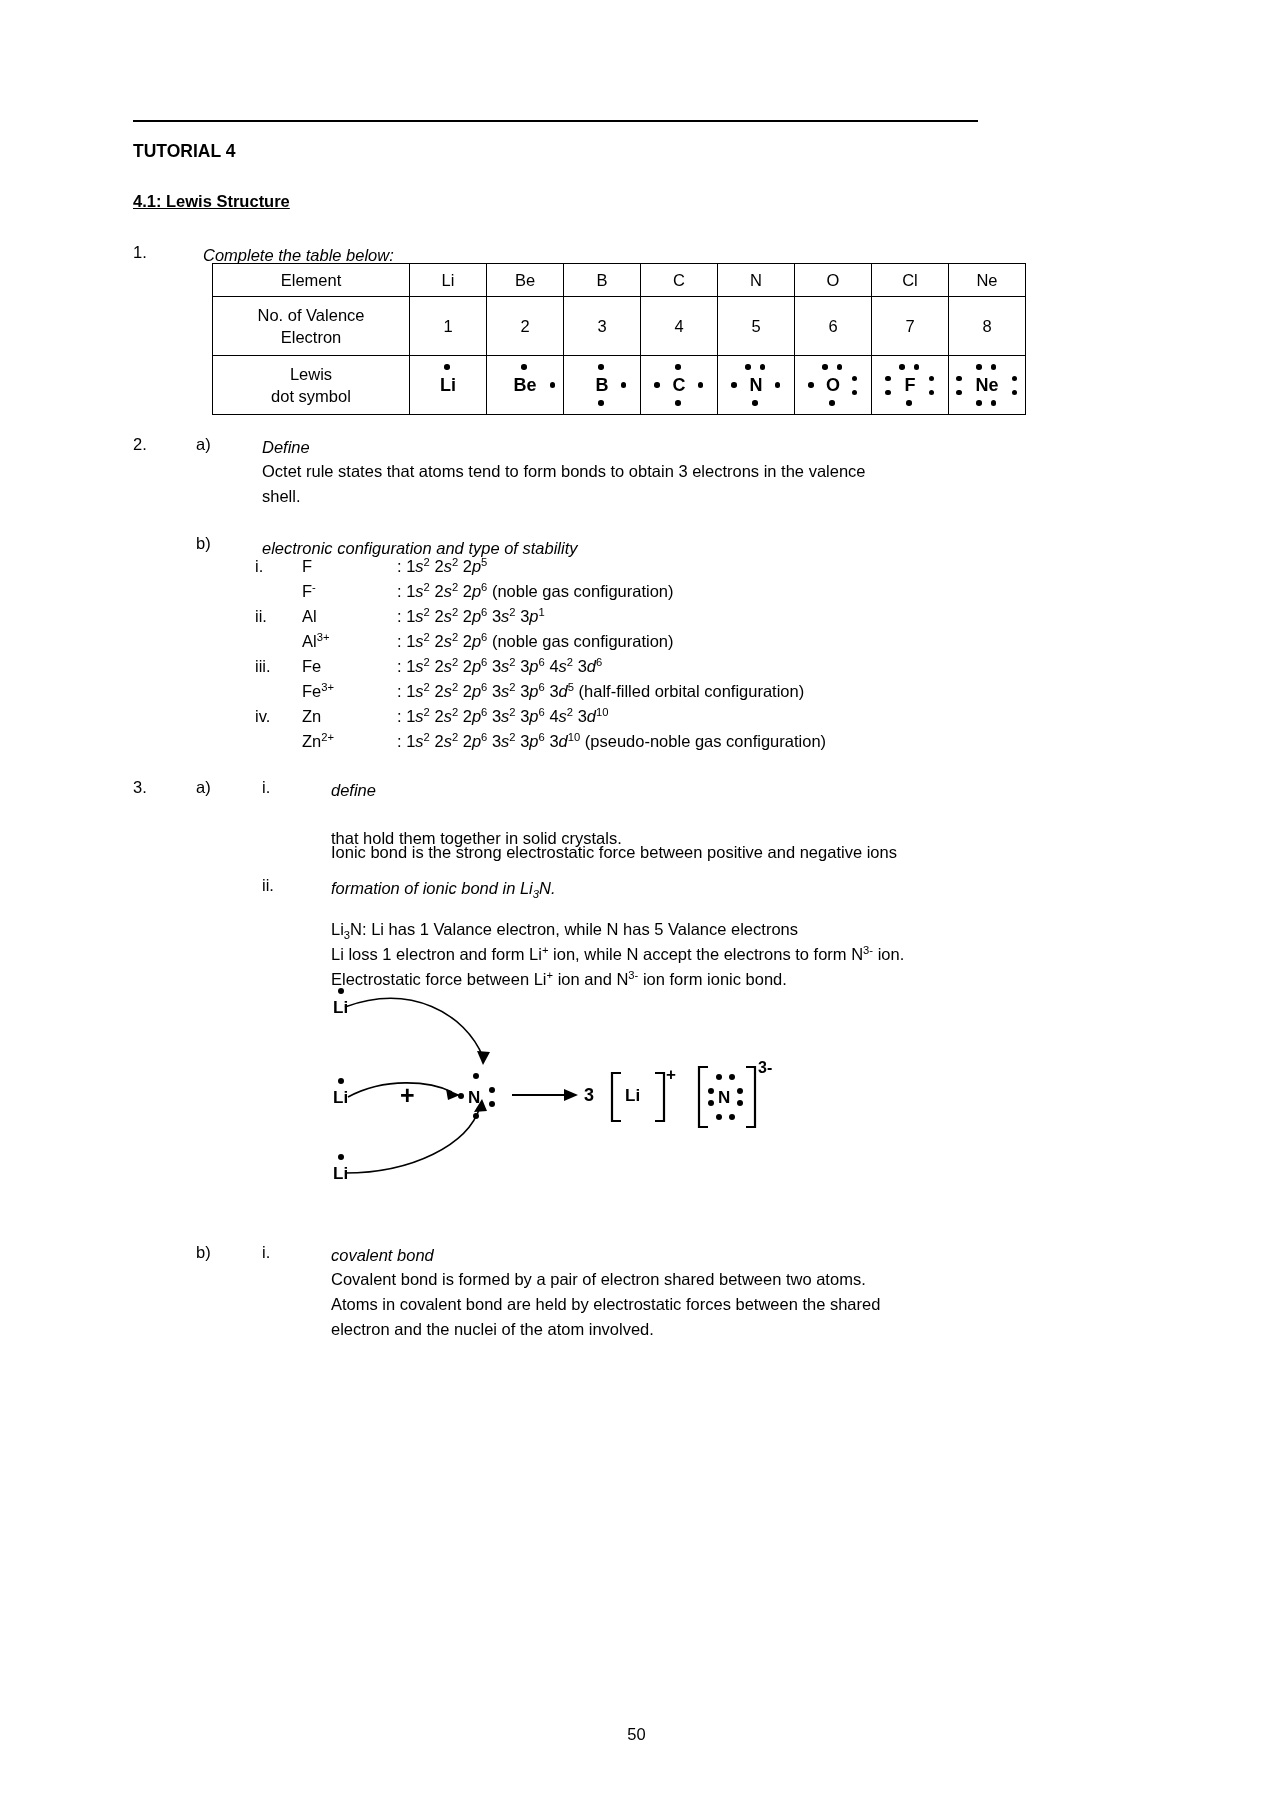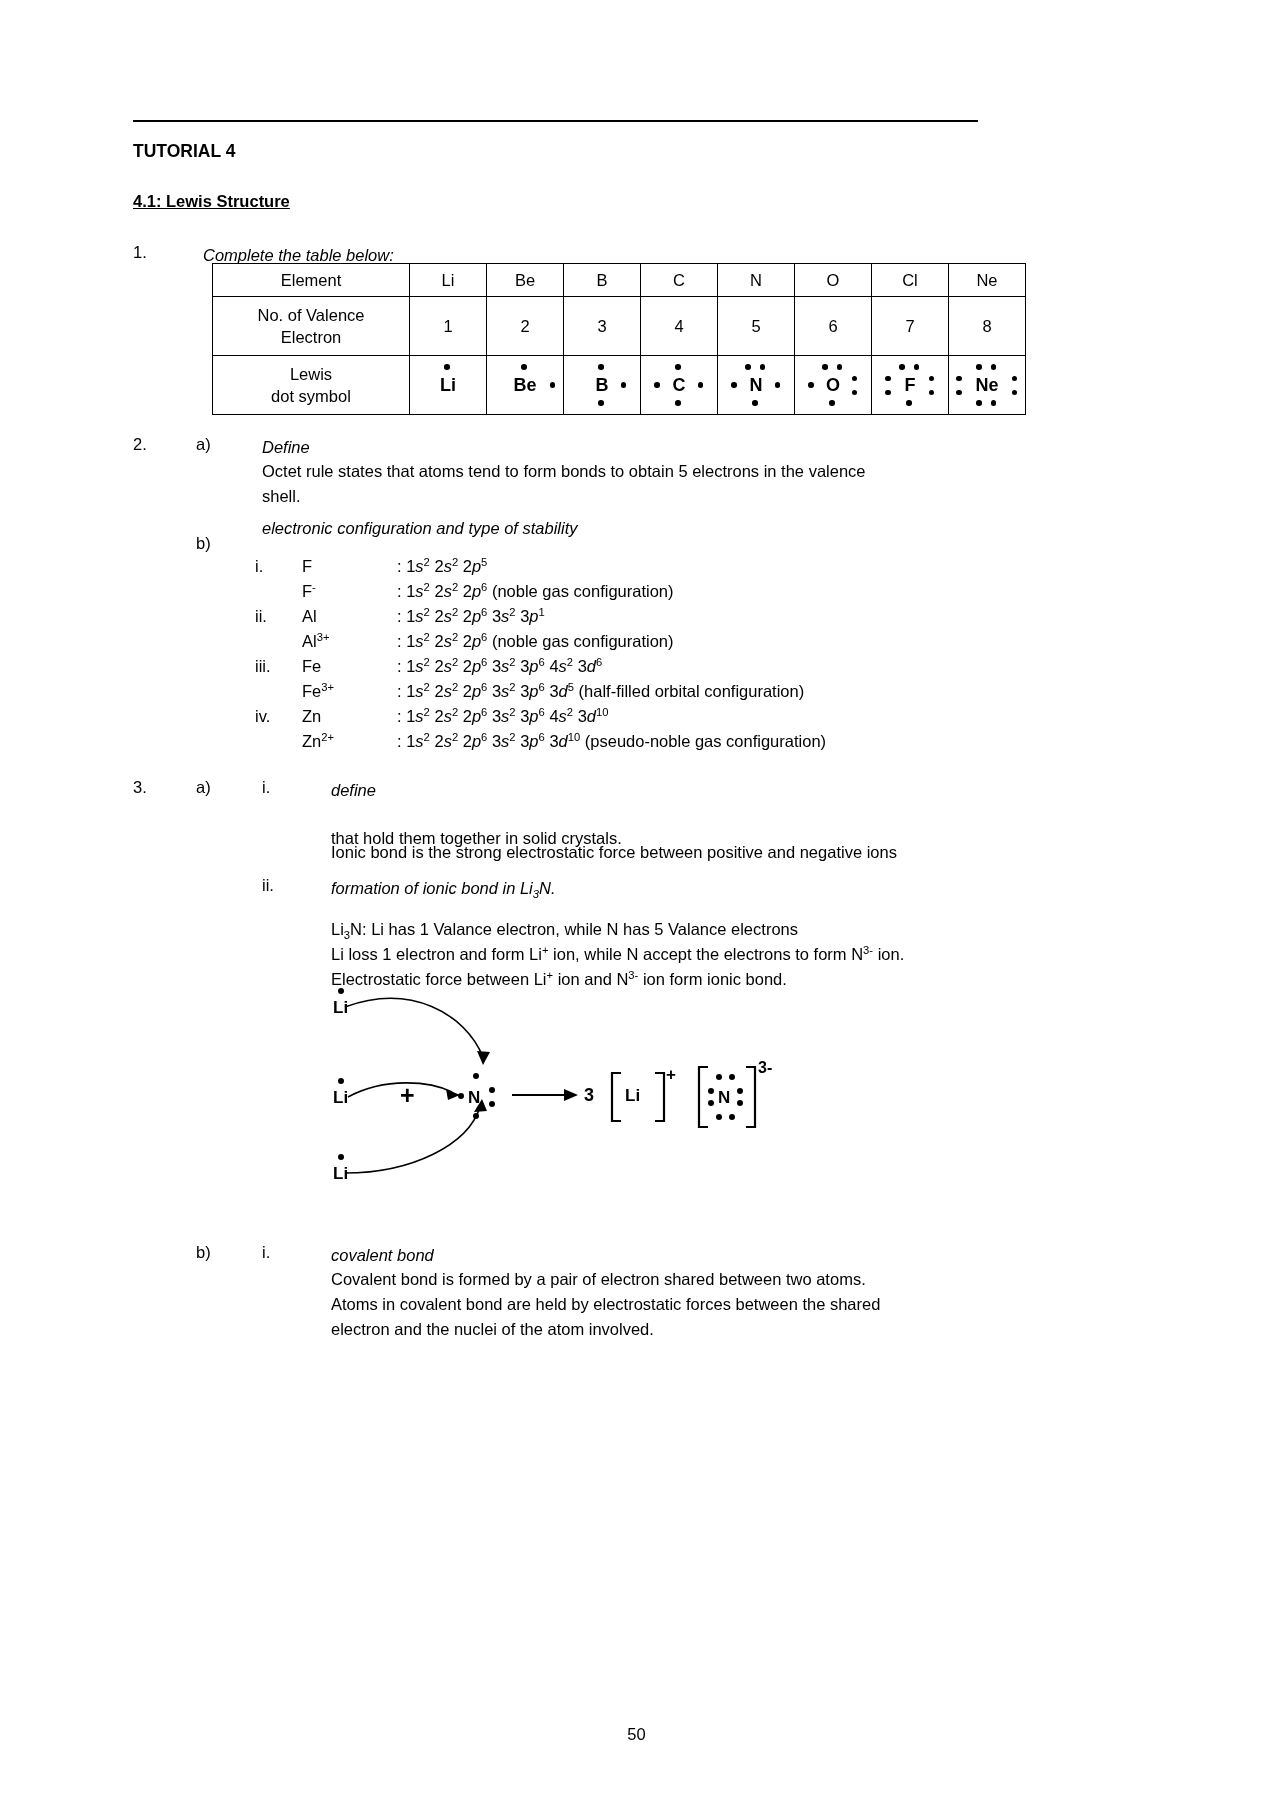--- a/index.html
+++ b/index.html
@@ -340,25 +340,25 @@
           </span>
         </td>
       </tr>
     </tbody>
       </table>
   </div>
 
   <div class="num" style="left:133px; top:435px;">2.</div>
   <div class="num" style="left:196px; top:435px;">a)</div>
   <div class="body-text italic" style="left:262px; top:435px;">Define</div>
-  <div class="body-text" style="left:262px; top:459px; width:718px; text-align:justify;">Octet rule states that atoms tend to form bonds to obtain 5 electrons in the valence</div>
+  <div class="body-text" style="left:262px; top:459px; width:718px; text-align:justify;">Octet rule states that atoms tend to form bonds to obtain 3 electrons in the valence</div>
   <div class="body-text" style="left:262px; top:484px;">shell.</div>
 
   <div class="num" style="left:196px; top:534px;">b)</div>
-  <div class="body-text italic" style="left:262px; top:516px;">electronic configuration and type of stability</div>
+  <div class="body-text italic" style="left:262px; top:536px;">electronic configuration and type of stability</div>
 
   <div class="cfg">
       <div class="cfg-row">
         <span class="cfg-rom">i.</span>
         <span class="cfg-sp">F</span>
         <span class="cfg-cfg">:&nbsp;1<i class="o">s</i><sup>2</sup>&nbsp;2<i class="o">s</i><sup>2</sup>&nbsp;2<i class="o">p</i><sup>5</sup></span>
       </div>
       <div class="cfg-row">
         <span class="cfg-rom"></span>
         <span class="cfg-sp">F<sup>-</sup></span>

